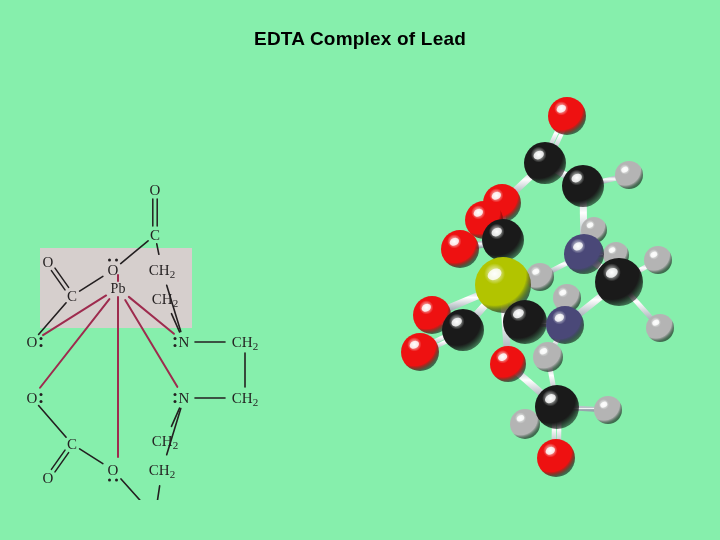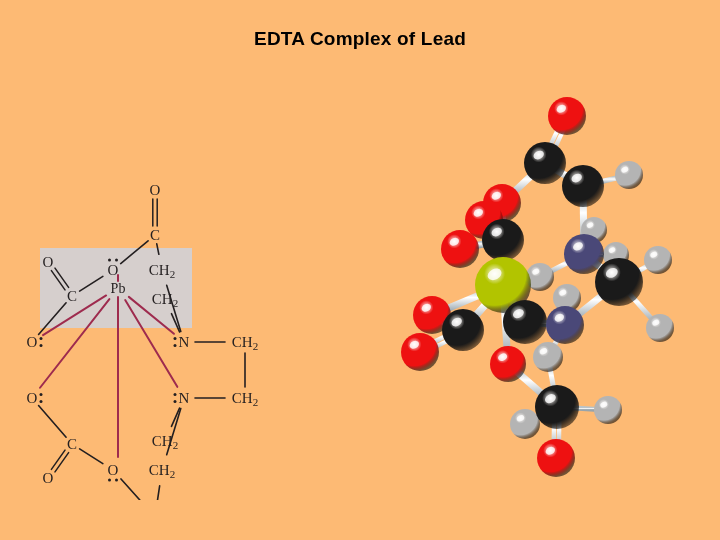--- a/index.html
+++ b/index.html
@@ -13,21 +13,21 @@
     height: 540px;
     position: relative;
     overflow: hidden;
     font-family: "Liberation Sans", sans-serif;
   }
   #slide {
     position: absolute;
     left: 0; top: 0;
     width: 720px;
     height: 540px;
-    background: #fdba74;
+    background: #86efac;
   }
   #slide-title {
     position: absolute;
     left: 0;
     top: 28px;
     width: 720px;
     text-align: center;
     font-family: "Liberation Sans", sans-serif;
     font-weight: bold;
     font-size: 19px;

